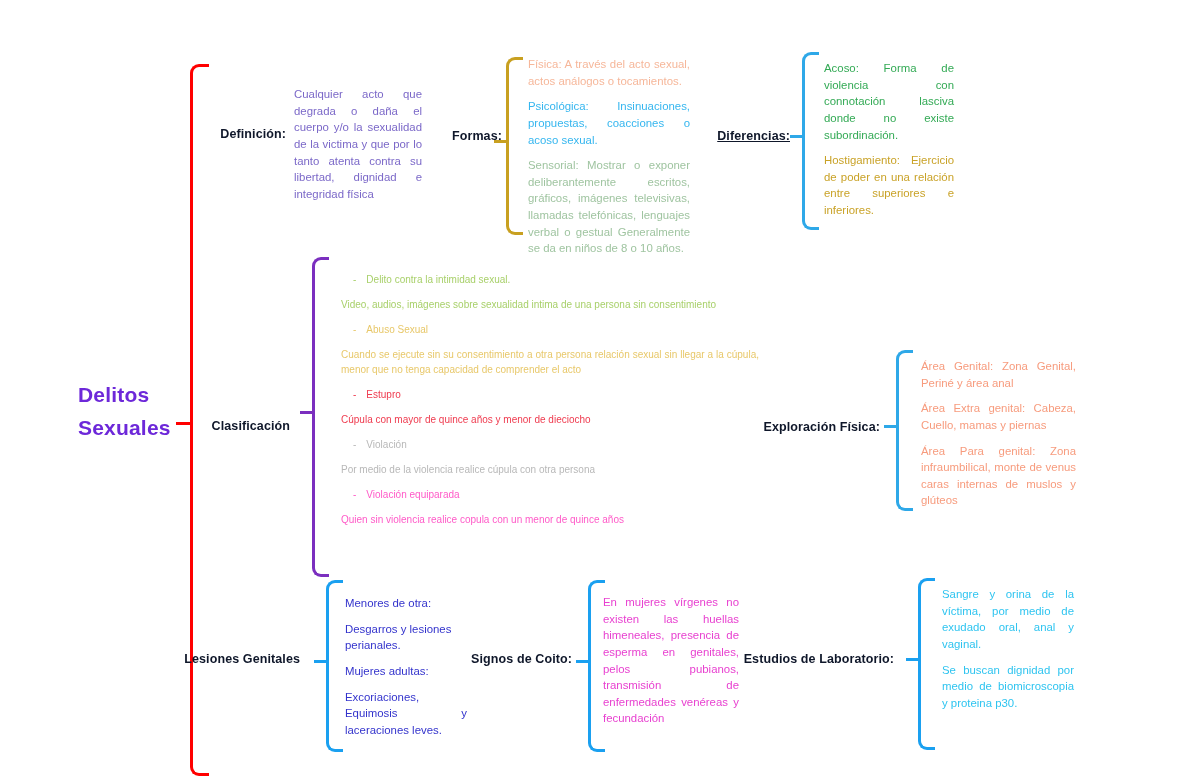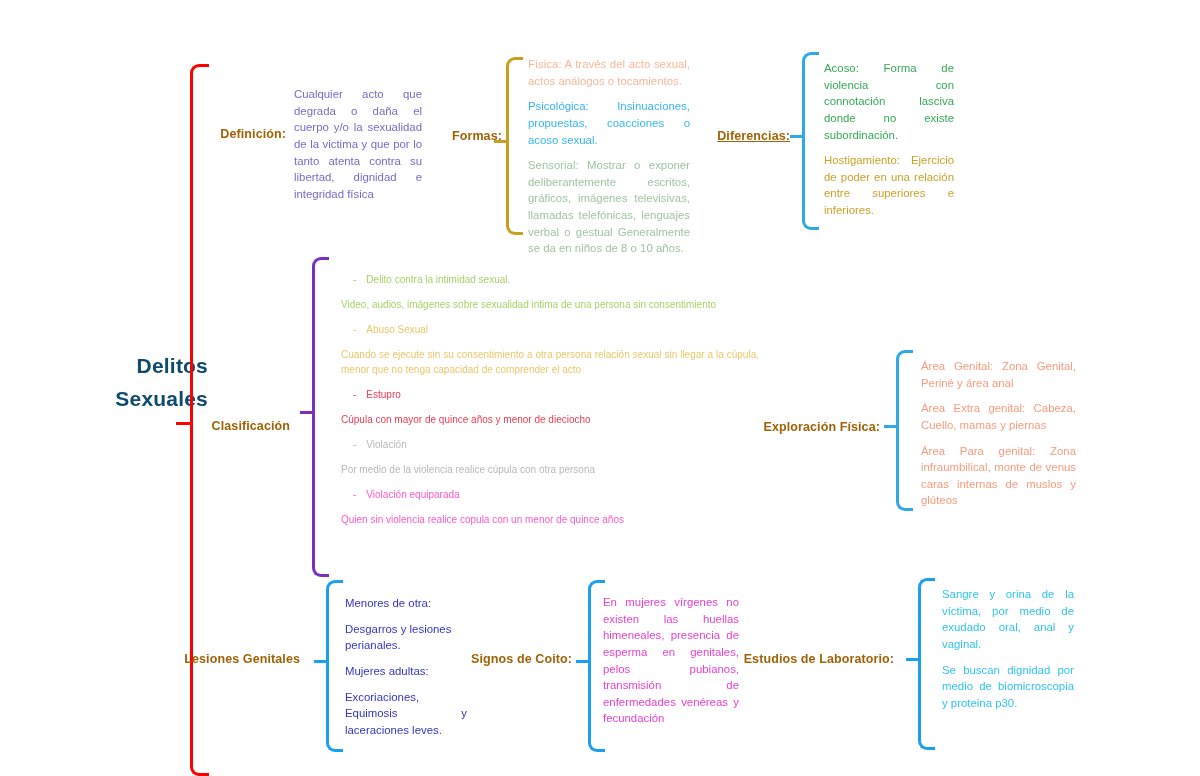--- a/index.html
+++ b/index.html
@@ -22,31 +22,32 @@
     height: 776px;
   }
 
   
   .abs { position: absolute; box-sizing: border-box; }
 
   
   .root-title {
     font-size: 21px;
     font-weight: bold;
-    color: #0c4a6e;
+    color: #6d28d9;
     line-height: 1.55;
     letter-spacing: .2px;
-    text-align: right;
+    text-align: left;
+    margin-top: 29px;
   }
 
   
   .branch-label {
     font-size: 12.5px;
     font-weight: bold;
-    color: #a16207;
+    color: #0f172a;
     text-align: right;
     line-height: 1.3;
     letter-spacing: .1px;
   }
 
   
   .bracket {
     border-style: solid;
     border-color: currentColor;
     border-width: 3px 0 3px 3px;

